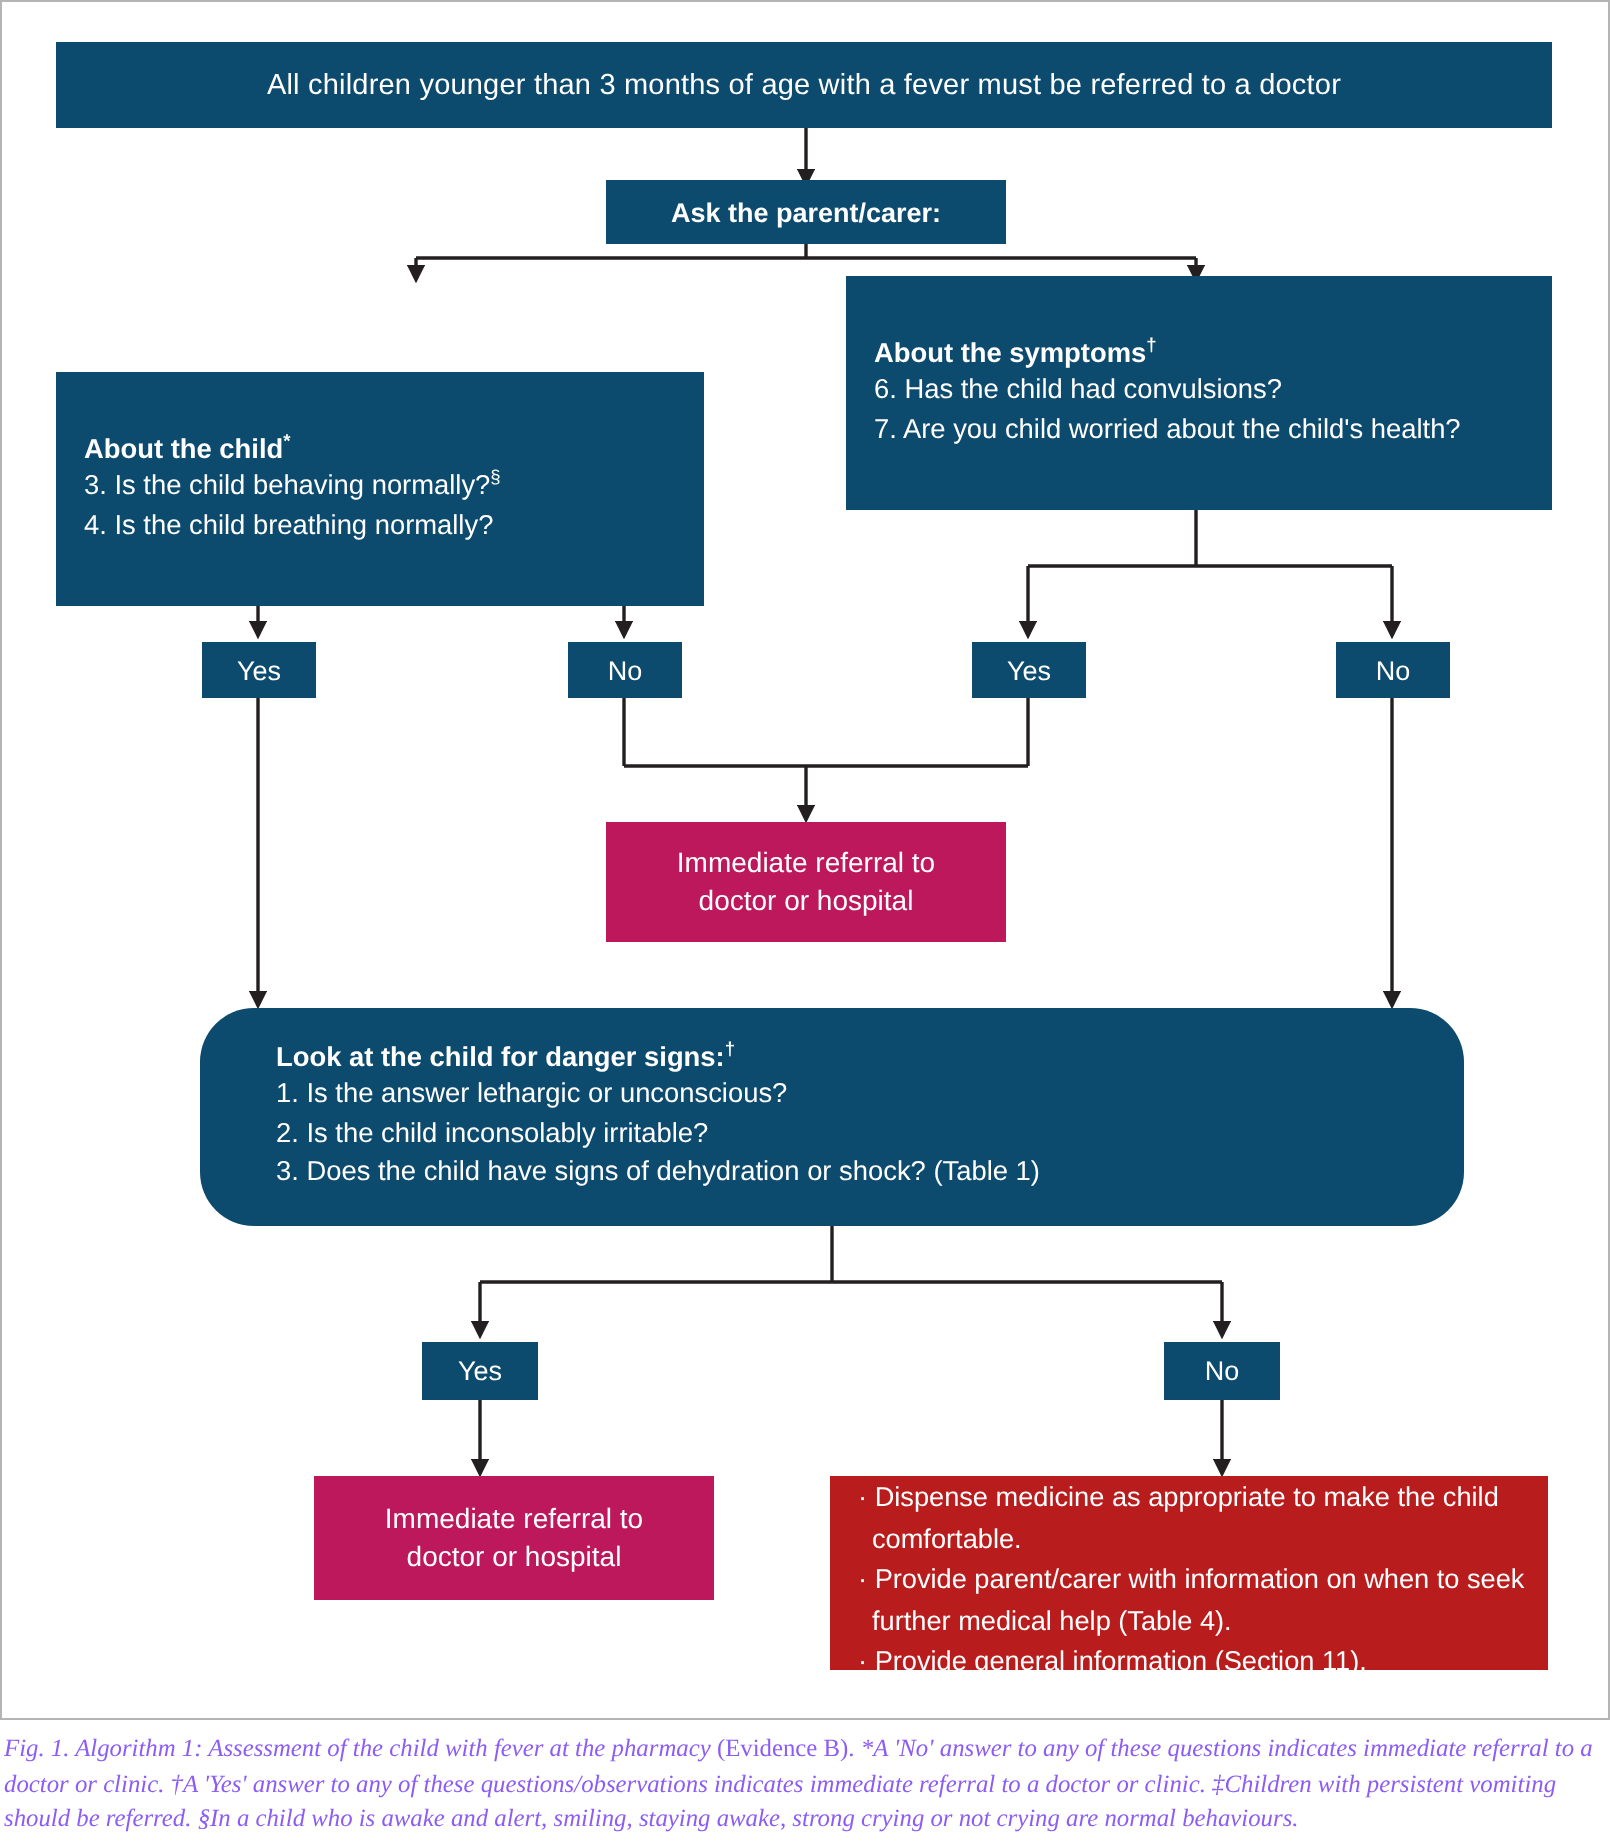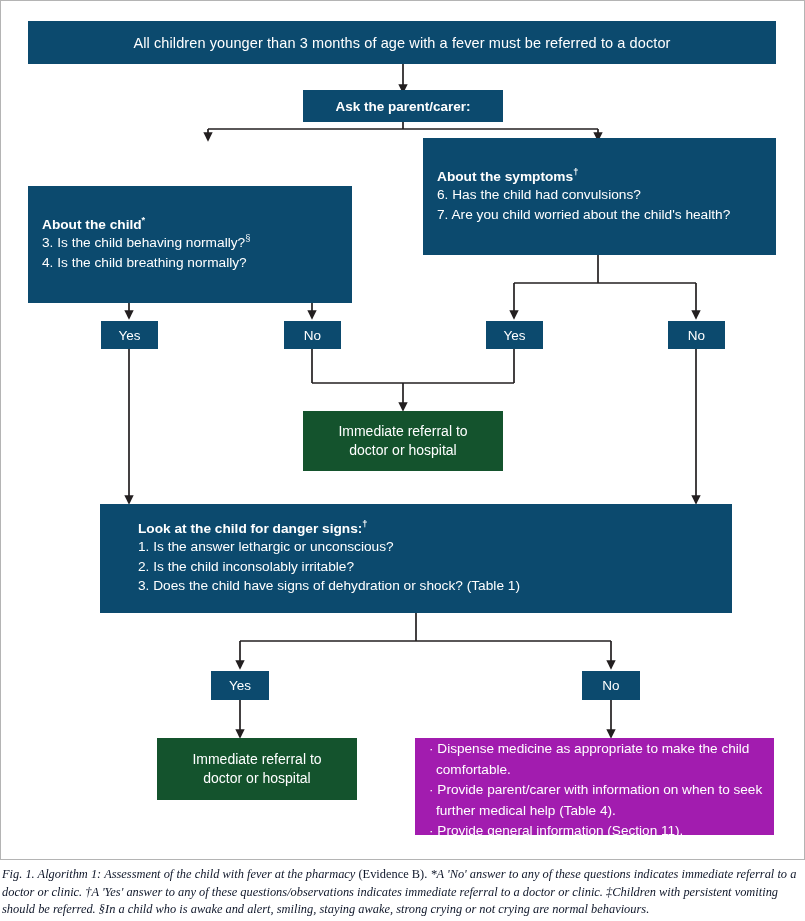--- a/index.html
+++ b/index.html
@@ -27,22 +27,22 @@
   .node {
     position: absolute;
     box-sizing: border-box;
     color: #ffffff;
     display: flex;
     flex-direction: column;
     justify-content: center;
   }
   .node.centered { align-items: center; text-align: center; }
   .fill-mid  { background: #0c4a6e; }
-  .fill-dark { background: #14532d; }
-  .fill-lite { background: #a21caf; }
+  .fill-dark { background: #be185d; }
+  .fill-lite { background: #b91c1c; }
 
   .title-text {
     font-size: 14.5px;
     letter-spacing: 0.1px;
   }
   .pill-text {
     font-size: 13.5px;
   }
   .bold-head {
     font-weight: bold;
@@ -74,21 +74,21 @@
 
   #caption {
     position: absolute;
     left: 0;
     top: 866px;
     width: 805px;
     font-family: "Liberation Serif", serif;
     font-style: italic;
     font-size: 12.4px;
     line-height: 17.6px;
-    color: #0f172a;
+    color: #8b5cf6;
     padding: 0 2px;
     box-sizing: border-box;
   }
   #caption .roman { font-style: normal; }
   #connectors { position: absolute; left: 0; top: 0; }
 </style>
 </head>
 <body>
 
 <div id="figure">
@@ -185,21 +185,21 @@
   </div>
   <div class="node centered fill-mid" style="left:667px; top:320px; width:57px; height:28px;">
     <span class="pill-text">No</span>
   </div>
 
   <div class="node centered fill-dark" style="left:302px; top:410px; width:200px; height:60px;">
     <span class="outcome-text">Immediate referral to</span>
     <span class="outcome-text">doctor or hospital</span>
   </div>
 
-  <div class="node fill-mid" style="left:99px; top:503px; width:632px; height:109px; padding:12px 0;">
+  <div class="node fill-mid" style="left:99px; top:503px; width:632px; height:109px; padding:12px 0;border-radius:27px;">
     <div class="q-list indent-more">
       <div class="bold-head">
         <span>Look at the child for danger signs:</span><sup>†</sup>
       </div>
       <div class="q-line">
         <span>1.</span>
         <span>Is the answer lethargic or unconscious?</span>
       </div>
       <div class="q-line">
         <span>2.</span>

